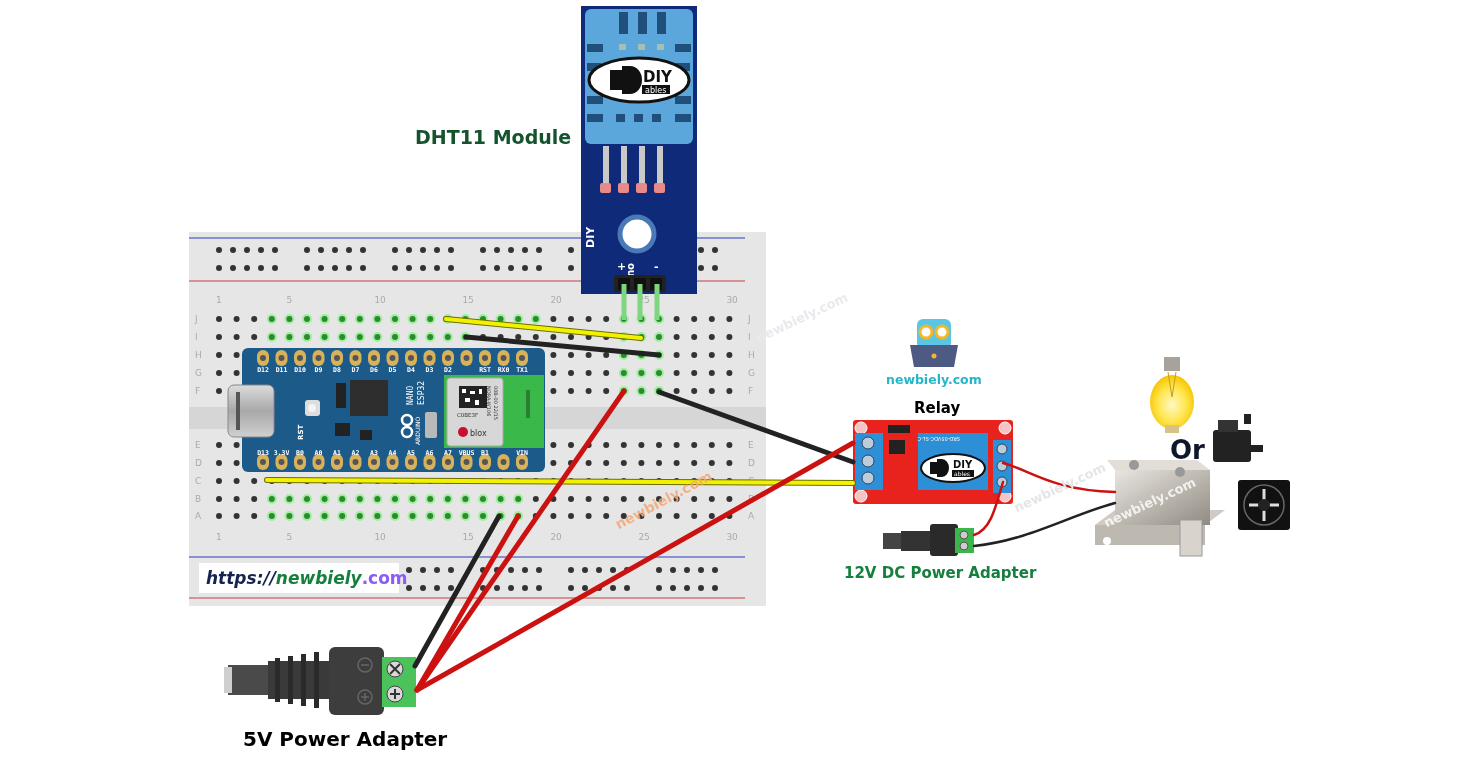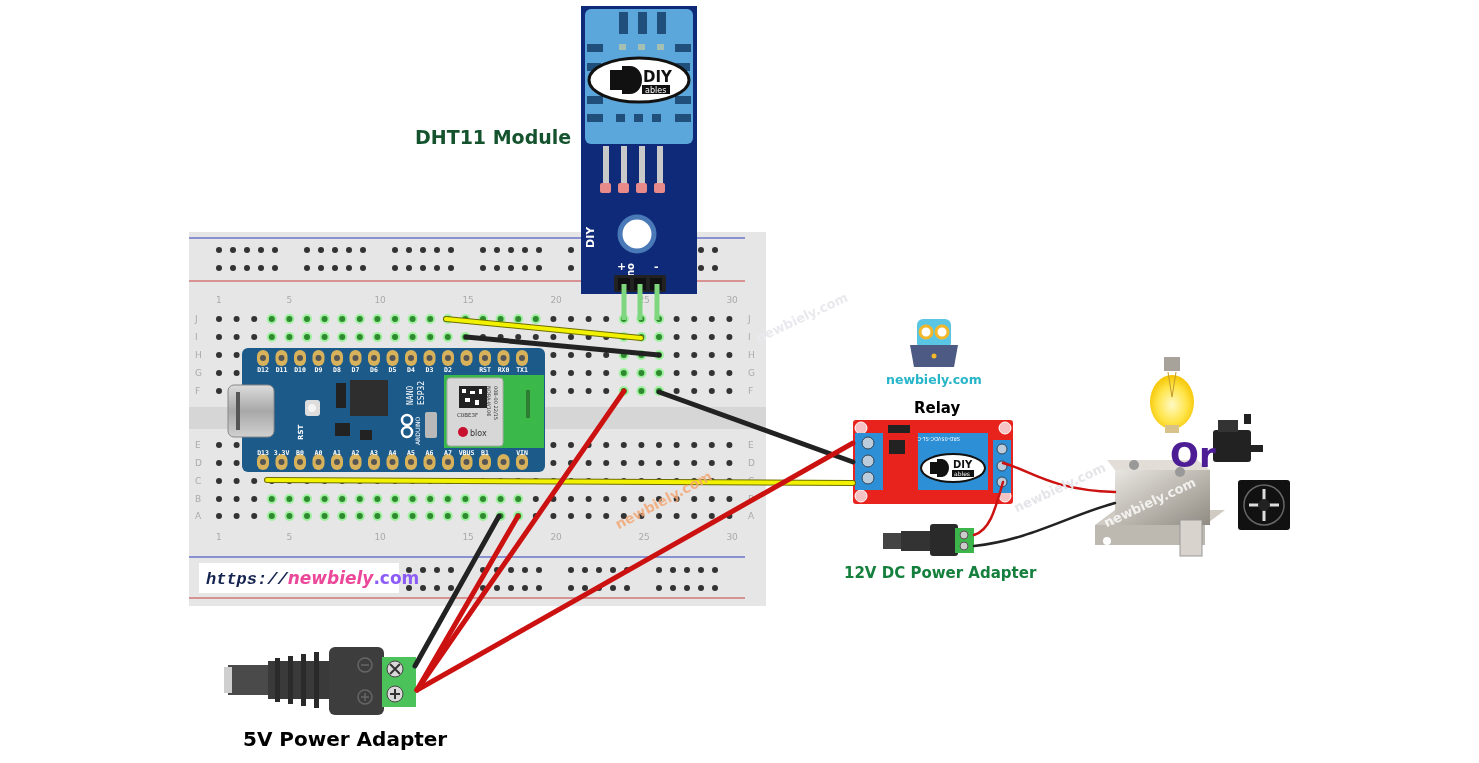--- a/index.html
+++ b/index.html
@@ -784,26 +784,26 @@
 
     <path d="M974 535 C990 530 995 510 1003 482" stroke="#cc1111" stroke-width="2.5"></path>
 
     <path d="M974 546 C1030 540 1070 515 1115 503" stroke="#222" stroke-width="2.5"></path>
   </g>
 </svg>
 
 <div class="lbl" style="left:415px;top:126px;font-size:19px;color:#14532d;">DHT11 Module</div>
 <div class="lbl" style="left:886px;top:372px;font-size:12.5px;color:#26b5c9;">newbiely.com</div>
 <div class="lbl" style="left:914px;top:399px;font-size:15px;color:#000000;">Relay</div>
-<div class="lbl" style="left:1170px;top:435px;font-size:34px;color:#4c1d95;">Or</div>
+<div class="lbl" style="left:1170px;top:435px;font-size:26px;color:#0f172a;">Or</div>
 <div class="lbl" style="left:844px;top:564px;font-size:15px;color:#15803d;">12V DC Power Adapter</div>
 <div class="lbl" style="left:243px;top:727px;font-size:20px;color:#000000;">5V Power Adapter</div>
 
 <div class="abs" style="left:199px;top:563px;width:200px;height:30px;background:#ffffff;">
   <span class="lbl" style="left:7px;top:5px;font-size:17px;font-style:italic;">
-    <span style="color:#14234f;font-family:Liberation Mono, monospace;">https://</span><span style="color:#ec4899;">newbiely</span><span style="color:#8b5cf6;font-style:normal;">.com</span>
+    <span style="color:#14234f;">https://</span><span style="color:#15803d;">newbiely</span><span style="color:#8b5cf6;font-style:normal;">.com</span>
   </span>
 </div>
 
 <div class="lbl" style="left:610px;top:492px;font-size:14px;color:#f4a877;transform:rotate(-28deg);opacity:.85;">newbiely.com</div>
 <div class="lbl" style="left:752px;top:310px;font-size:13px;color:#e9e9ee;transform:rotate(-25deg);">newbiely.com</div>
 <div class="lbl" style="left:1010px;top:480px;font-size:13px;color:#e6e6ea;transform:rotate(-25deg);">newbiely.com</div>
 <div class="lbl" style="left:1100px;top:495px;font-size:13px;color:#ffffff;transform:rotate(-25deg);opacity:.8;">newbiely.com</div>
 
 </body></html>

